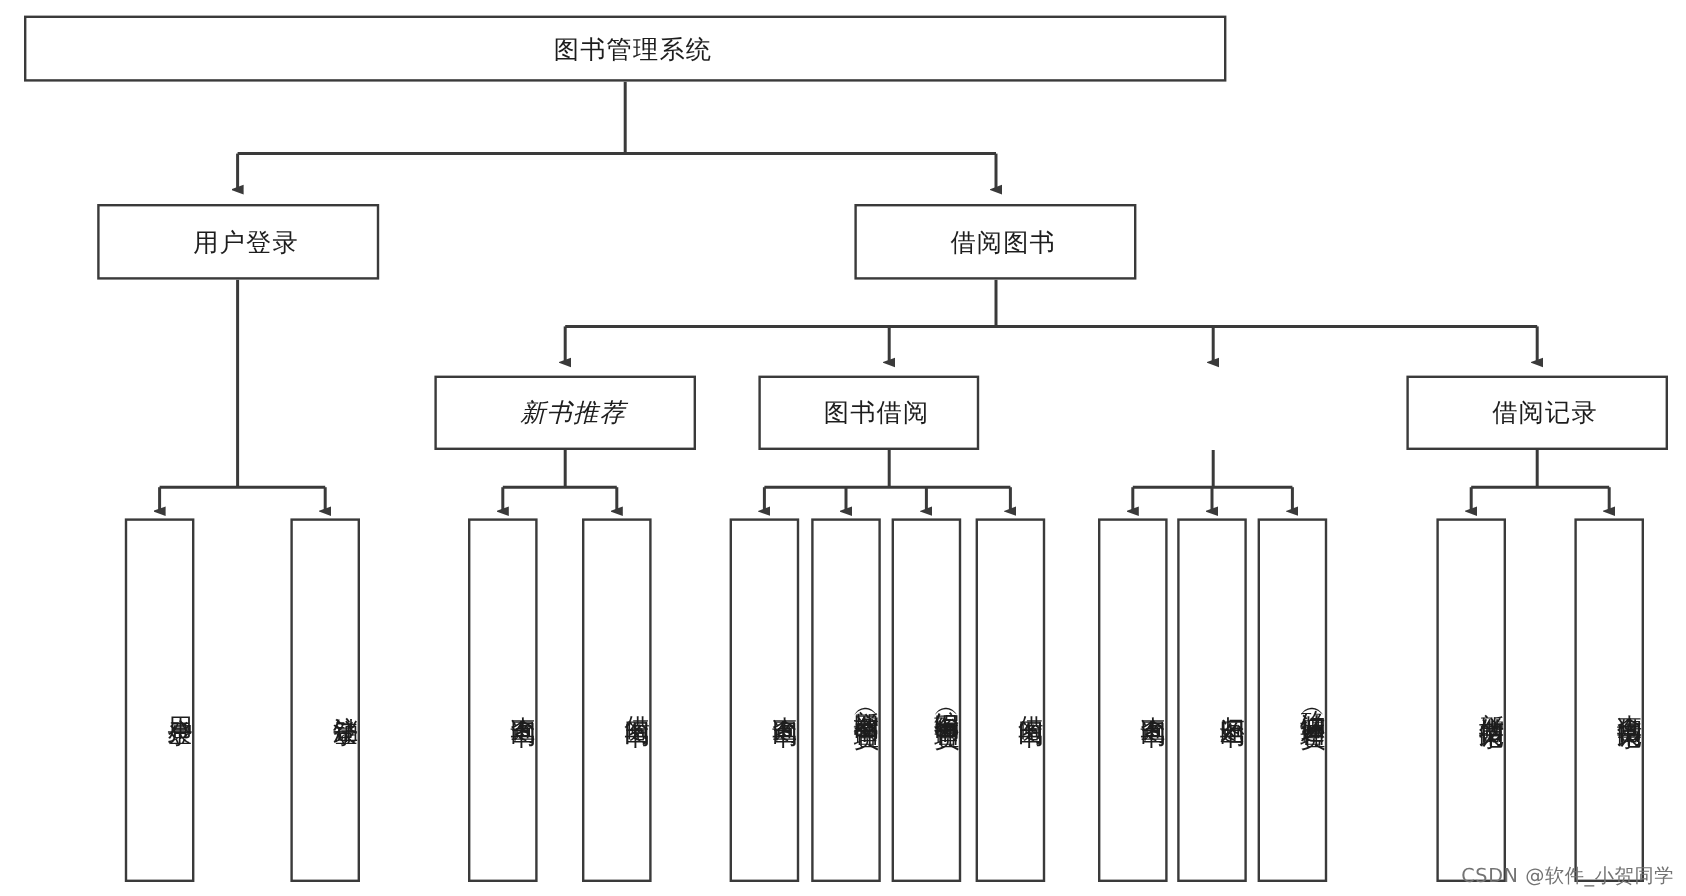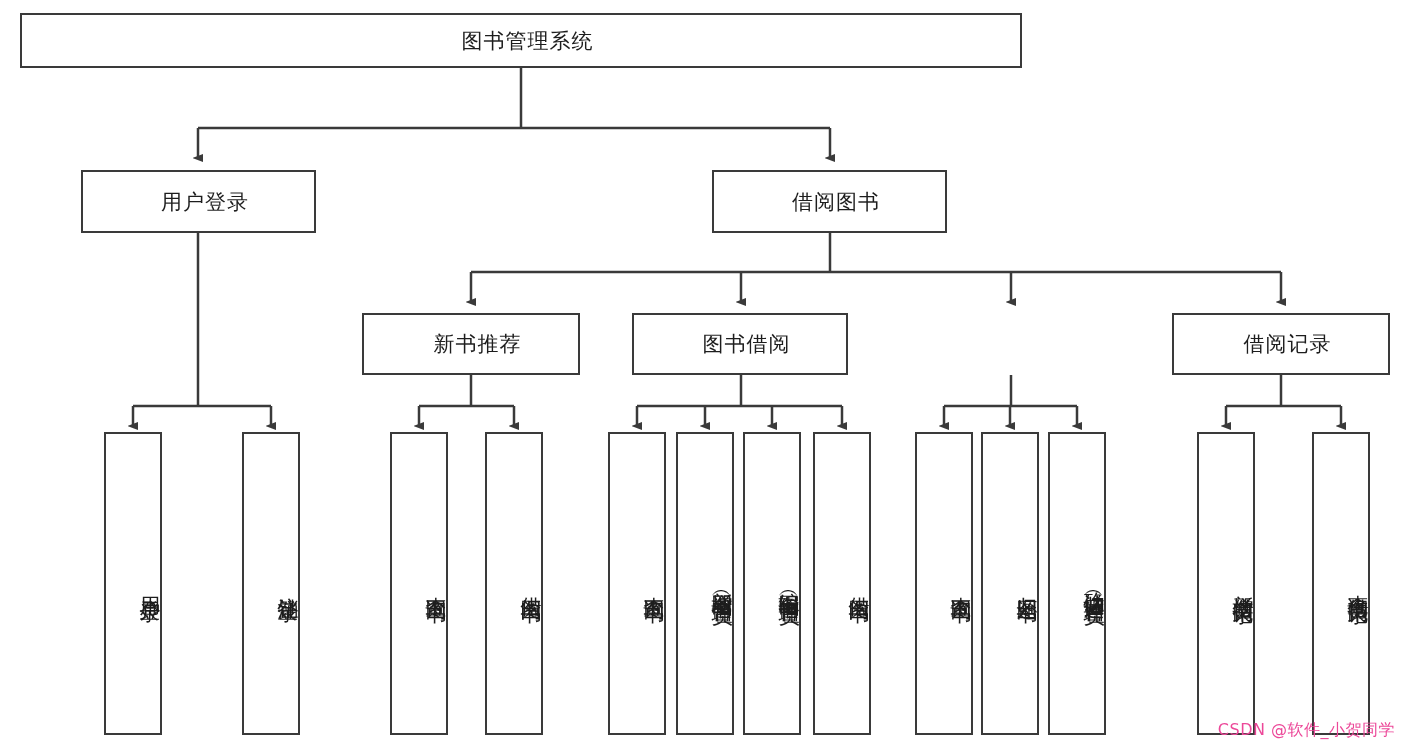--- a/index.html
+++ b/index.html
@@ -56,21 +56,21 @@
   .node.leaf .vtext {
     writing-mode: vertical-rl;
     text-orientation: upright;
     display: block;
   }
   .watermark {
     position: absolute;
     right: 10px;
     bottom: 6px;
     font-size: 16px;
-    color: #ec4899;
+    color: #737373;
     letter-spacing: 0.5px;
     white-space: nowrap;
     z-index: 3;
   }
 </style>
 </head>
 <body>
 
 <div id="canvas">
 
@@ -128,24 +128,24 @@
     <span>图书管理系统</span>
   </div>
 
   <div class="node level2" style="left:81px; top:170px; width:235px; height:63px;">
     <span>用户登录</span>
   </div>
   <div class="node level2" style="left:712px; top:170px; width:235px; height:63px;">
     <span>借阅图书</span>
   </div>
 
-  <div class="node level3" style="left:362px; top:313px; width:218px; height:62px;">
+  <div class="node level3" style="left:362px; top:313px; width:218px; height:62px;font-style:italic;">
     <span>新书推荐</span>
   </div>
-  <div class="node level3" style="left:632px; top:313px; width:216px; height:62px;">
+  <div class="node level3" style="left:632px; top:313px; width:184px; height:62px;">
     <span>图书借阅</span>
   </div>
   <div class="node level3" style="left:1172px; top:313px; width:218px; height:62px;">
     <span>借阅记录</span>
   </div>
 
   <div class="node leaf" style="left:104px; top:432px; width:58px; height:303px;">
     <span class="vtext">用户登录</span>
   </div>
   <div class="node leaf" style="left:242px; top:432px; width:58px; height:303px;">

